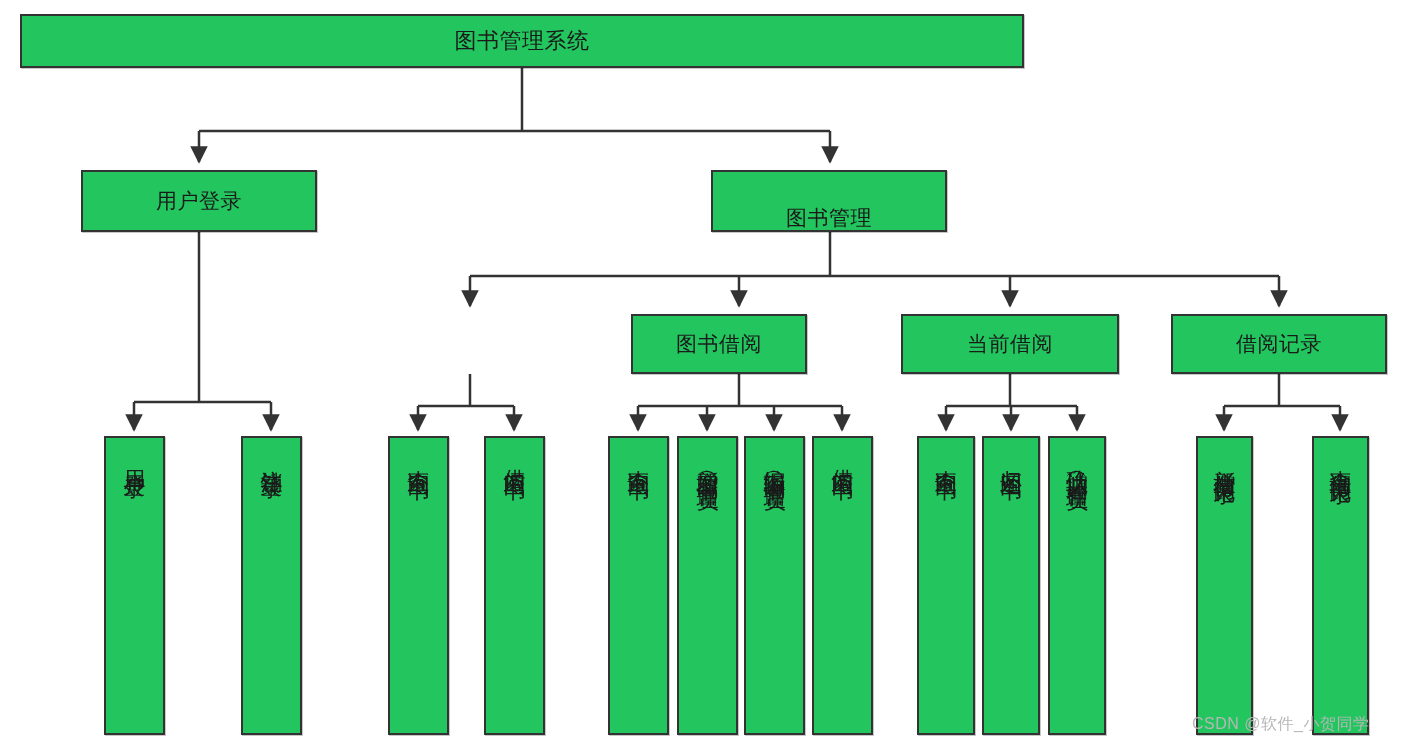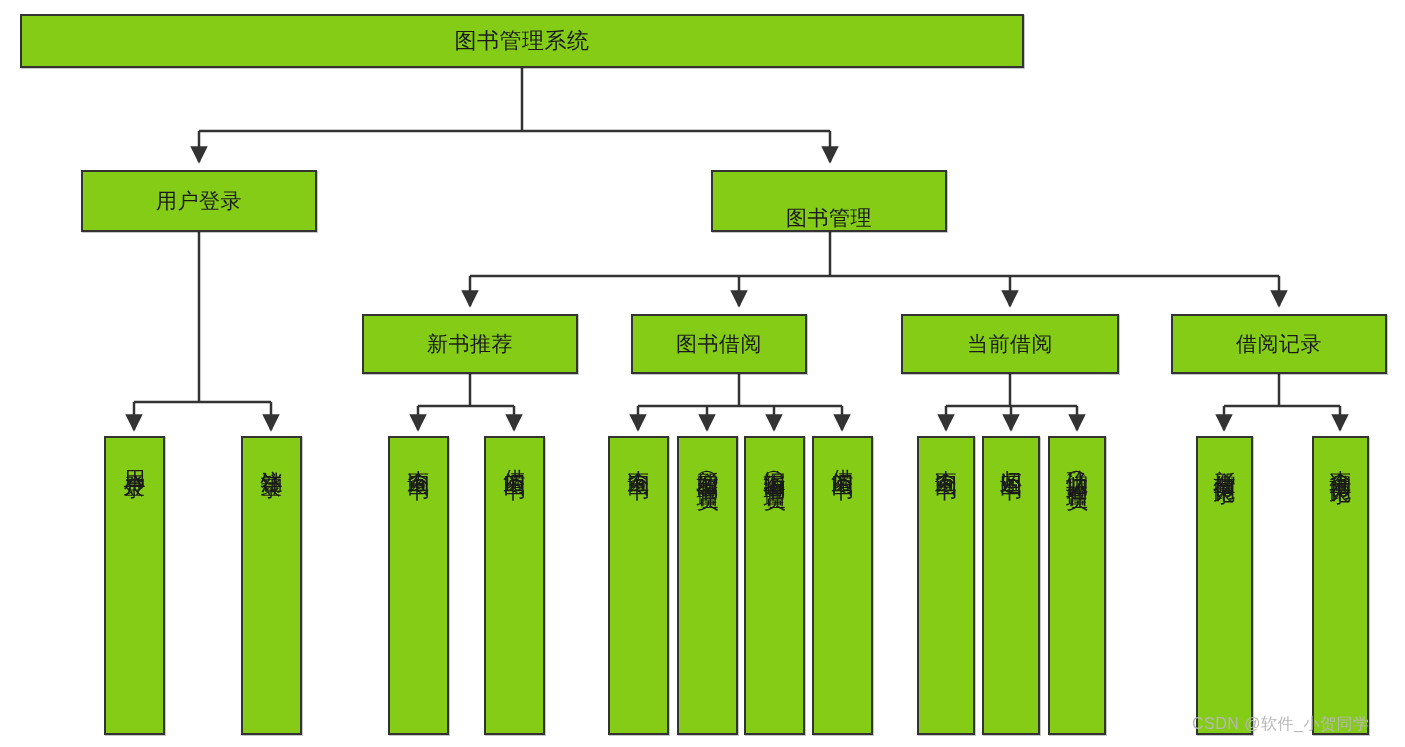--- a/index.html
+++ b/index.html
@@ -23,21 +23,21 @@
     left: 0;
     top: 0;
     width: 1405px;
     height: 747px;
     pointer-events: none;
   }
   .node {
     position: absolute;
     box-sizing: border-box;
     border: 2px solid #333333;
-    background: #84cc16;
+    background: #22c55e;
     display: flex;
     align-items: center;
     justify-content: center;
     color: #1a1a1a;
     box-shadow: 1px 1px 0 rgba(0,0,0,0.22);
   }
   .node .label {
     display: block;
     text-align: center;
     line-height: 1.12;
@@ -127,23 +127,20 @@
     <span class="label">图书管理系统</span>
   </div>
 
   <div class="node horizontal" id="node-l2-0" style="left: 81px; top: 170px; width: 236px; height: 62px;">
     <span class="label">用户登录</span>
   </div>
   <div class="node horizontal" id="node-l2-1" style="left: 711px; top: 170px; width: 236px; height: 62px; align-items: flex-end;">
     <span class="label">图书管理</span>
   </div>
 
-  <div class="node horizontal" id="node-l3-0" style="left: 362px; top: 314px; width: 216px; height: 60px;">
-    <span class="label">新书推荐</span>
-  </div>
   <div class="node horizontal" id="node-l3-1" style="left: 631px; top: 314px; width: 176px; height: 60px;">
     <span class="label">图书借阅</span>
   </div>
   <div class="node horizontal" id="node-l3-2" style="left: 901px; top: 314px; width: 218px; height: 60px;">
     <span class="label">当前借阅</span>
   </div>
   <div class="node horizontal" id="node-l3-3" style="left: 1171px; top: 314px; width: 216px; height: 60px;">
     <span class="label">借阅记录</span>
   </div>
 

